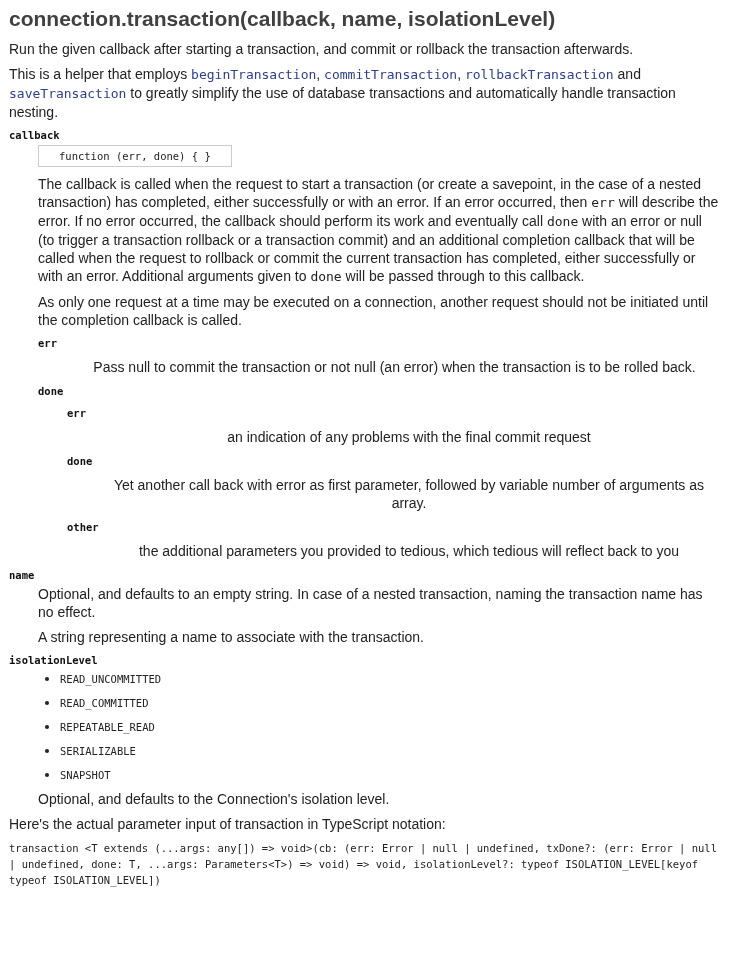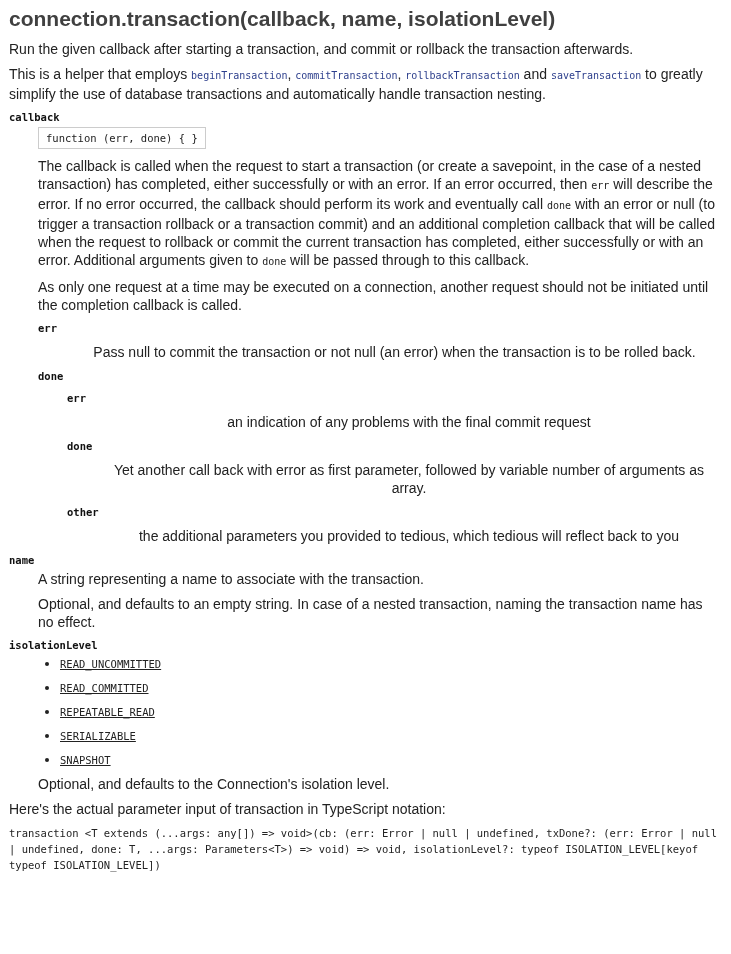--- a/index.html
+++ b/index.html
@@ -9,41 +9,41 @@
     font-size: 14px; color: #222222; line-height: 18px;
   }
   .page { padding: 6px 9px 0 9px; }
   h1 {
     font-family: "Liberation Sans", sans-serif;
     font-size: 21px; font-weight: bold; margin: 0 0 8px 0; line-height: 26px; color: #404040;
   }
   p { margin: 0 0 7px 0; }
   code, .mono {
     font-family: "DejaVu Sans Mono", "Liberation Mono", monospace;
-    font-size: 10px; color: #222;
+    font-size: 13px; color: #222;
   }
   code.link { color: #2c3e8c; }
   dt {
     font-family: "DejaVu Sans Mono", "Liberation Mono", monospace;
     font-size: 10.5px; font-weight: bold; margin: 0 0 3px 0; line-height: 14px; color: #111;
   }
   dd { margin: 0 0 0 29px; padding: 0; }
   dd p { margin: 0 0 7px 0; }
   dl { margin: 0; }
   .sig-box {
-    display: inline-block; border: 1px solid #cccccc; padding: 2px 7px;
+    display: inline-block; border: 1px solid #cccccc; padding: 2px 20px;
     font-family: "DejaVu Sans Mono", "Liberation Mono", monospace; font-size: 10.5px;
     margin: 0 0 8px 0; line-height: 16px;
   }
   .sub-dl { margin-top: 3px; }
   .sub-dl dt { margin-bottom: 8px; }
   .sub-dl dd p { margin-bottom: 8px; text-align: center; }
   ul { margin: 2px 0 6px 0; padding-left: 22px; }
   ul li { margin: 0 0 7px 0; line-height: 16px; }
-  ul li code { font-size: 10.5px; text-decoration: underline; }
+  ul li code { font-size: 10.5px; }
   .ts { font-family: "DejaVu Sans Mono", "Liberation Mono", monospace; font-size: 10.5px; line-height: 16px; margin: 6px 0 0 0; color: #222; white-space: normal; }
 </style>
 </head>
 <body>
 
 <div class="page">
   <h1>connection.transaction(callback, name, isolationLevel)</h1>
   <p>Run the given callback after starting a transaction, and commit or rollback the transaction afterwards.</p>
   <p><span>This is a helper that employs </span><code class="link">beginTransaction</code><span>, </span><code class="link">commitTransaction</code><span>, </span><code class="link">rollbackTransaction</code><span> and </span><code class="link">saveTransaction</code><span> to greatly simplify the use of database transactions and automatically handle transaction nesting.</span></p>
 
@@ -73,22 +73,22 @@
             <dd>
                 <p>the additional parameters you provided to tedious, which tedious will reflect back to you</p>
               </dd>
           </dl>
         </dd>
       </dl>
     </dd>
 
     <dt>name</dt>
     <dd>
+      <p>Optional, and defaults to an empty string. In case of a nested transaction, naming the transaction name has no effect.</p>
       <p>A string representing a name to associate with the transaction.</p>
-      <p>Optional, and defaults to an empty string. In case of a nested transaction, naming the transaction name has no effect.</p>
     </dd>
 
     <dt>isolationLevel</dt>
     <dd>
       <ul>
         <li><code>READ_UNCOMMITTED</code></li>
         <li><code>READ_COMMITTED</code></li>
         <li><code>REPEATABLE_READ</code></li>
         <li><code>SERIALIZABLE</code></li>
         <li><code>SNAPSHOT</code></li>

